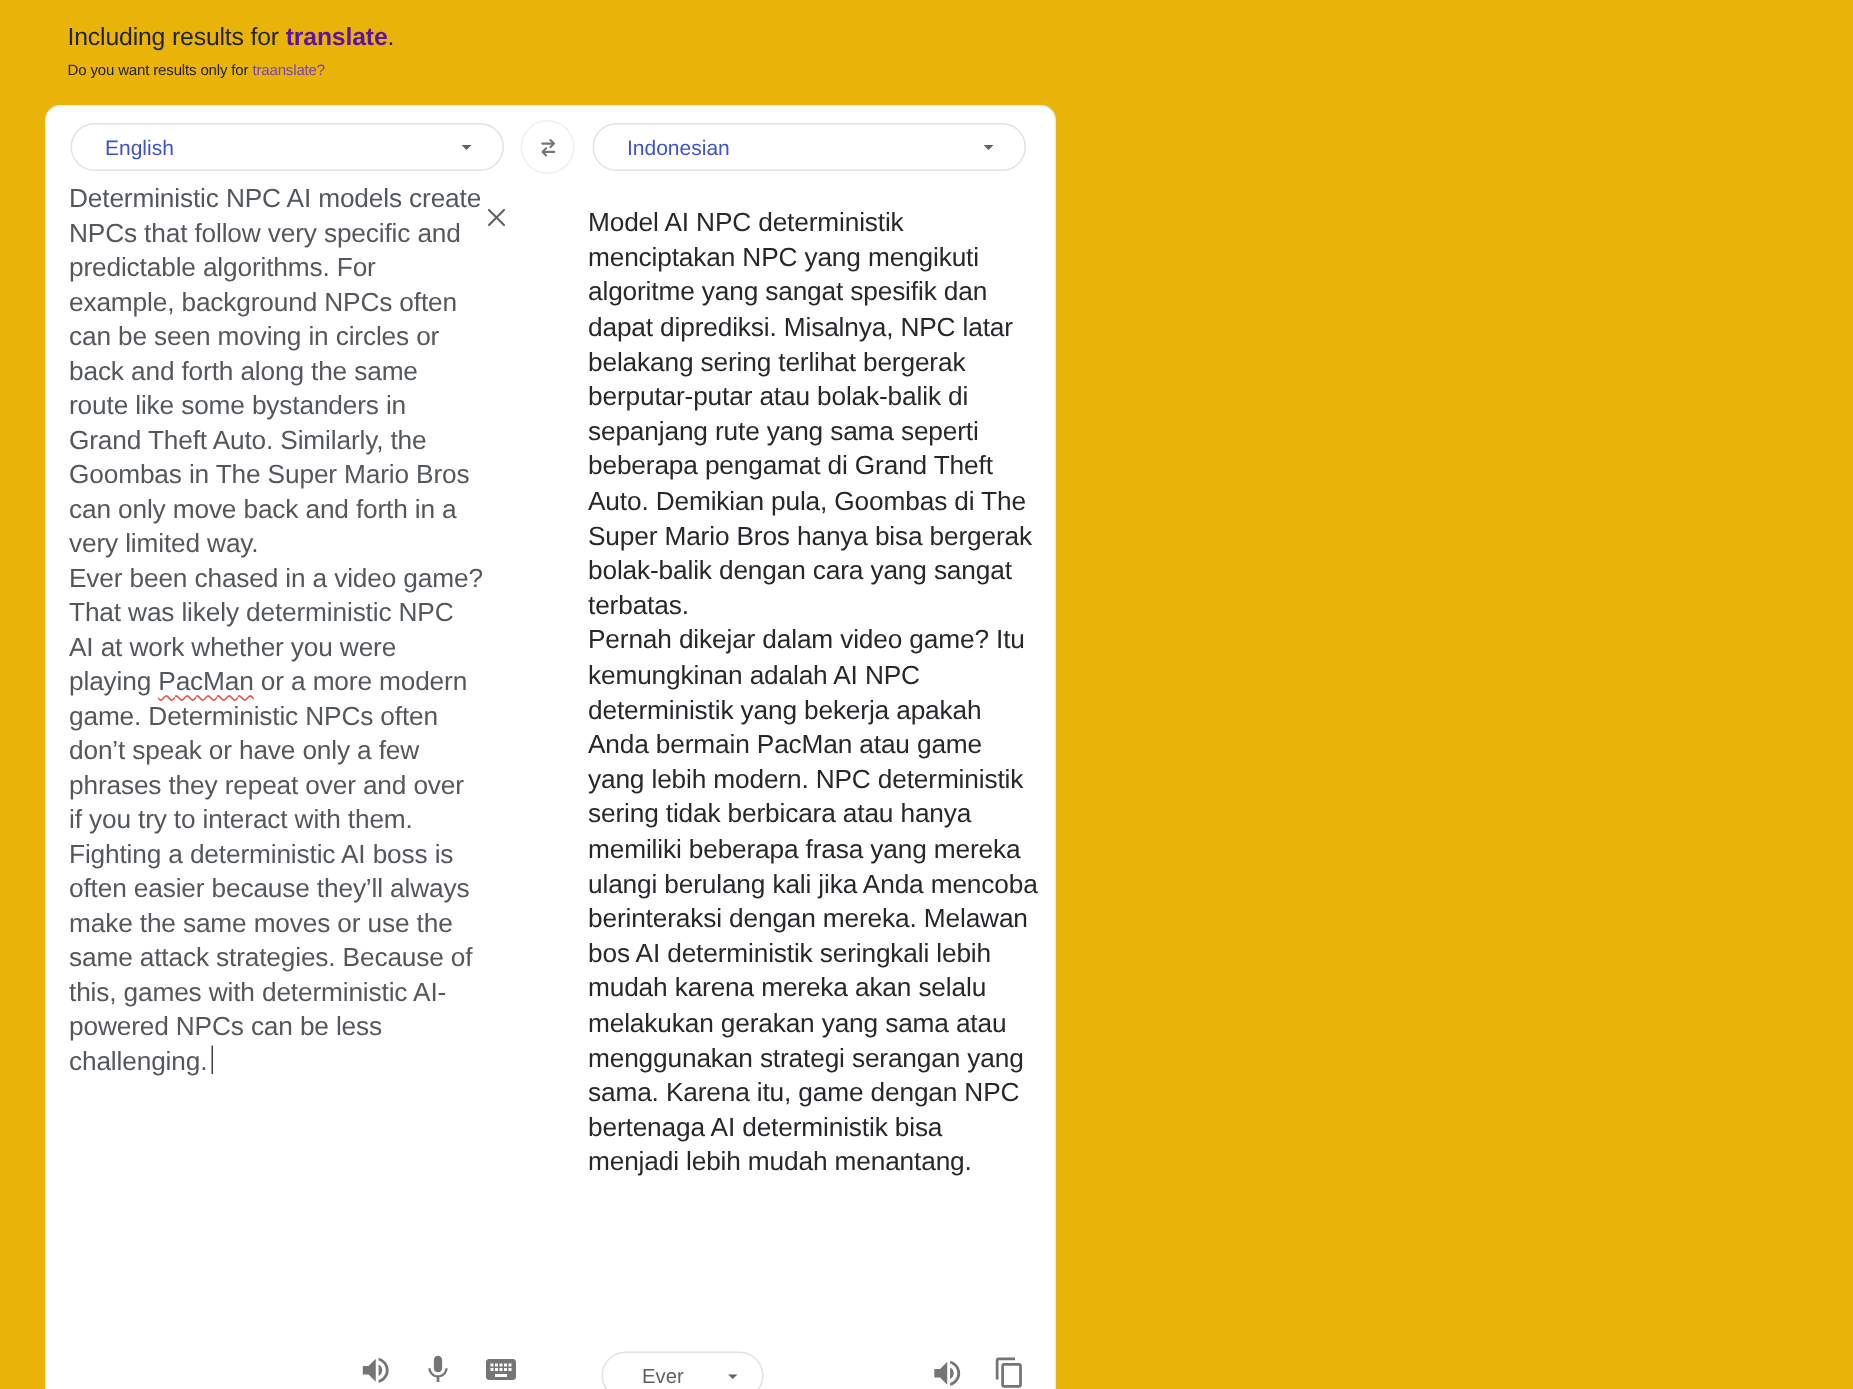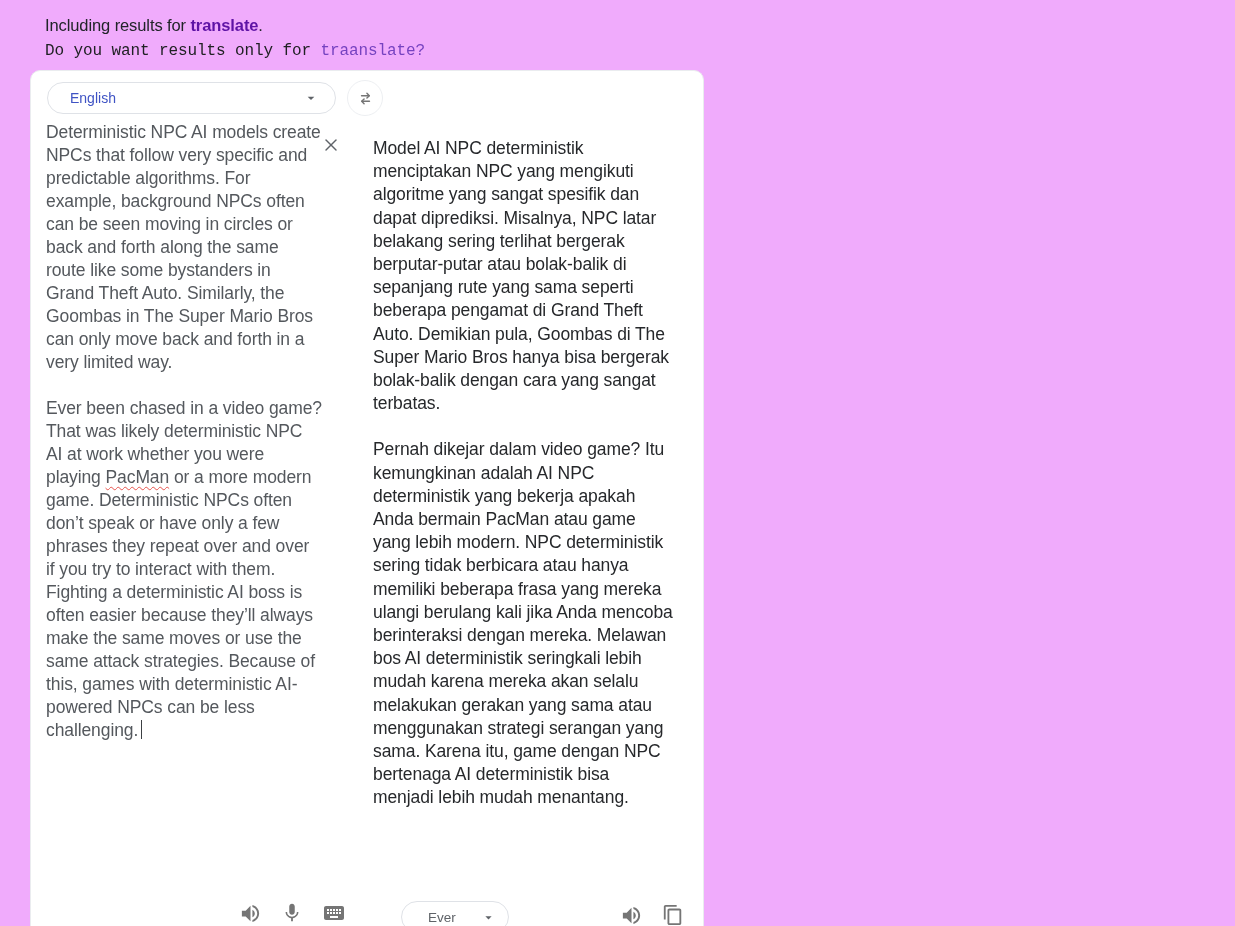--- a/index.html
+++ b/index.html
@@ -1,27 +1,27 @@
 <!DOCTYPE html>
 <html><head>
 <meta charset="utf-8">
 <style>
   * { margin:0; padding:0; box-sizing:border-box; }
   html,body { background:#fff; }
   .page {
     position:relative; width:1235px; height:926px; overflow:hidden;
-    background:#f0abfc; font-family:"Liberation Sans", sans-serif;
+    background:#eab308; font-family:"Liberation Sans", sans-serif;
     letter-spacing:-0.1px;
   }
 
   
   .suggestion { position:absolute; left:45px; top:16px; }
   .sug-line1 { font-size:16.5px; color:#212429; }
   .sug-line1 .corrected { color:#5e13a5; font-weight:bold; cursor:pointer; }
-  .sug-line2 { font-size:16px; color:#202124; margin-top:7px;font-family:Liberation Mono, monospace; }
+  .sug-line2 { font-size:10px; color:#202124; margin-top:7px; }
   .sug-line2 .original { color:#7642c0; cursor:pointer; }
 
   
   .card {
     position:absolute; left:30px; top:70px; width:674px; height:900px;
     background:#fff; border:1px solid #eaecef; border-radius:10px;
   }
 
   .lang-pill {
     position:absolute; top:11px; height:32px; width:289px;
@@ -43,32 +43,32 @@
     position:absolute; left:287px; top:61px; width:26px; height:26px;
     background:transparent; border:none; cursor:pointer;
     display:flex; align-items:center; justify-content:center;
   }
 
   
   .source-text {
     position:absolute; left:15px; top:50px; width:276px;
     font-size:17.5px; line-height:23px; color:#54585d; cursor:text;
   }
-  .source-text p + p, .target-text p + p { margin-top:23px; }
+  .source-text p + p, .target-text p + p { }
   .misspell {
     text-decoration:underline; text-decoration-style:wavy;
     text-decoration-color:#e8544d; text-decoration-thickness:1px;
     text-underline-offset:3px;
   }
   .text-caret {
     display:inline-block; width:1px; height:19px; background:#3c4043;
     vertical-align:-3px; margin-left:3px;
   }
   .target-text {
-    position:absolute; left:342px; top:66px; width:300px;
+    position:absolute; left:361px; top:66px; width:300px;
     font-size:17.5px; line-height:23.2px; color:#26282b;
   }
 
   
   .icon-btn {
     position:absolute; width:30px; height:30px; border:none; background:transparent;
     display:flex; align-items:center; justify-content:center; cursor:pointer;
   }
   .tone-pill {
     position:absolute; left:370px; top:830px; width:108px; height:32px;
@@ -105,20 +105,28 @@
       <span>
         <svg width="19" height="19" viewBox="0 0 24 24" fill="none" stroke="#757575" stroke-width="1.8" stroke-linecap="round" stroke-linejoin="round">
           <path d="M7 8.5h9.5"></path>
             <path d="M13.8 5.5l3 3-3 3"></path>
           <path d="M17 15.5H7.5"></path>
             <path d="M10.2 12.5l-3 3 3 3"></path>
         </svg>
       </span>
     </button>
 
+    <button class="lang-pill pill-right">
+      <span class="lang-label">Indonesian</span>
+      <span>
+        <svg width="16" height="16" viewBox="0 0 24 24">
+            <path d="M7 10l5 5 5-5z" fill="#5f6368"></path>
+          </svg>
+      </span>
+    </button>
 
     <button class="close-btn">
       <span>
         <svg width="20" height="20" viewBox="0 0 24 24" fill="none" stroke="#5f6368" stroke-width="1.7" stroke-linecap="round">
           <path d="M6 6l12 12"></path>
             <path d="M18 6L6 18"></path>
         </svg>
       </span>
     </button>
 

